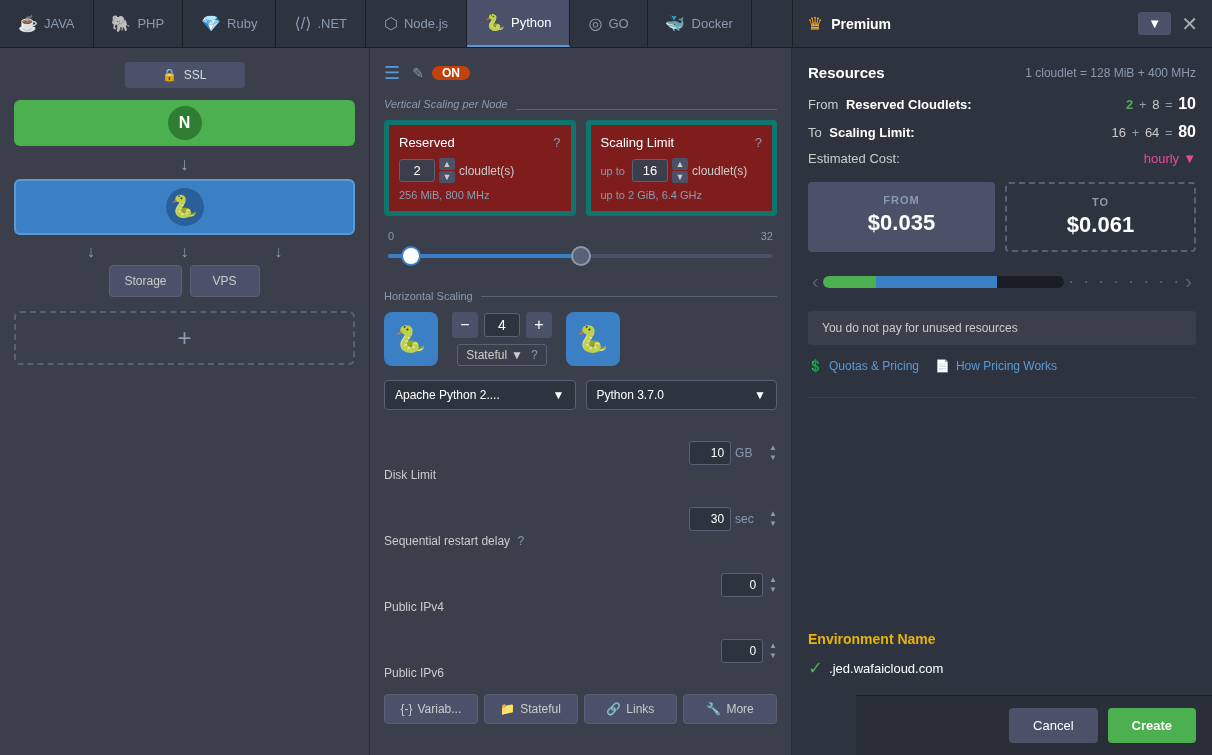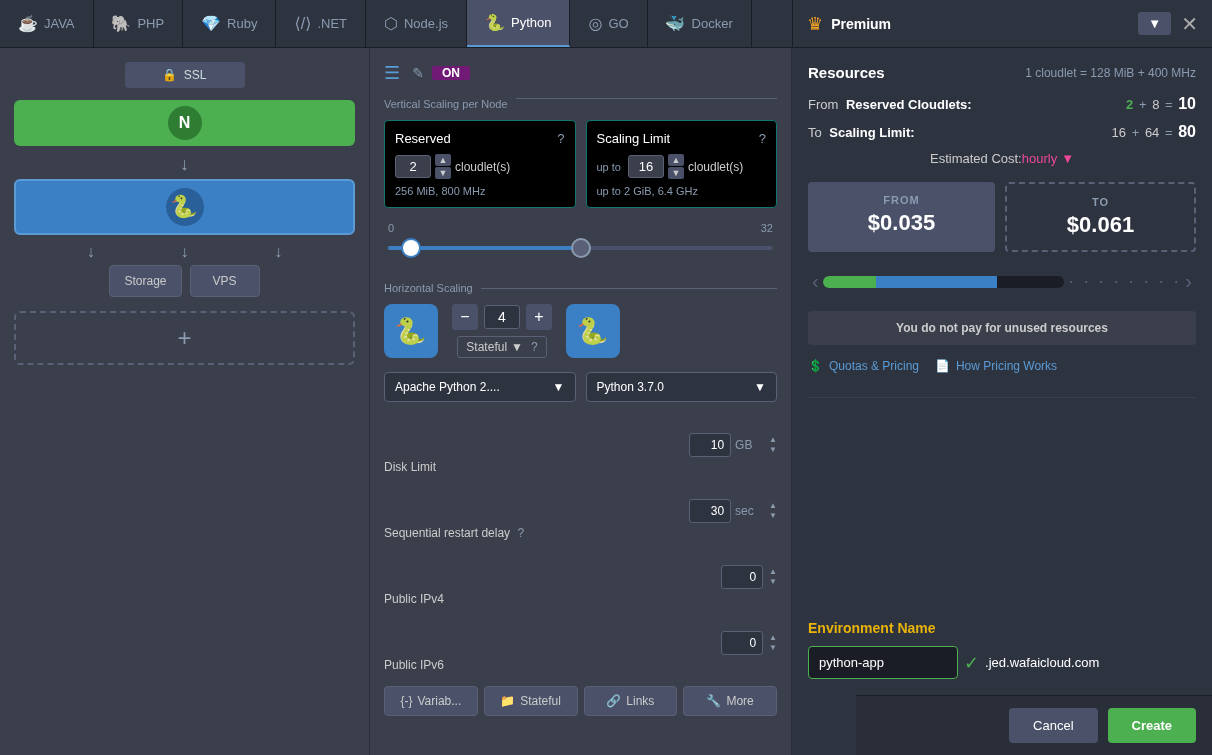--- a/index.html
+++ b/index.html
@@ -211,55 +211,56 @@
       gap: 8px;
     }
     .panel-title {
       font-size: 16px;
       color: #fff;
       font-weight: 600;
       flex: 1;
     }
     .panel-edit-icon { color: #8a9bb0; cursor: pointer; font-size: 14px; }
     .toggle-on {
-      background: #701a75;
+      background: #c2410c;
       color: #fff;
       padding: 0 10px;
-      border-radius: 2px;
+      border-radius: 8px;
       font-size: 12px;
       font-weight: bold;
       border: none;
       cursor: pointer;
     }
     .menu-icon { color: #5b9bd5; font-size: 18px; margin-right: 4px; }
 
     .section-label {
       font-size: 11px;
       color: #8a9bb0;
       margin-bottom: 10px;
       display: flex;
-      align-items: flex-start;
+      align-items: flex-end;
       gap: 8px;
+      font-style: italic;
     }
     .section-label::after {
       content: '';
       flex: 1;
       height: 1px;
       background: #5a6177;
     }
 
     .scaling-boxes {
       display: flex;
       gap: 10px;
       margin-bottom: 14px;
     }
     .scaling-box {
       flex: 1;
-      background: #000000;
-      border: 1px solid #0f766e;
+      background: #7f1d1d;
+      border: 5px solid #0f766e;
       border-radius: 4px;
       padding: 10px;
       font-size: 12px;
       color: #ccc;
       position: relative;
     }
     .scaling-box-title {
       font-size: 13px;
       color: #fff;
       margin-bottom: 8px;
@@ -479,21 +480,21 @@
       font-size: 13px;
       color: #ccc;
     }
     .resource-value .green { color: #4caf50; font-weight: bold; }
     .resource-value .plus { color: #8a9bb0; }
     .resource-value .equals { color: #8a9bb0; }
     .resource-value .num { color: #fff; font-weight: bold; font-size: 16px; }
 
     .estimated-row {
       display: flex;
-      justify-content: center;
+      justify-content: space-between;
       align-items: center;
       margin-bottom: 16px;
     }
     .estimated-label { font-size: 13px; color: #ccc; }
     .hourly-dropdown {
       background: none;
       border: none;
       color: #ec4899;
       font-size: 13px;
       cursor: pointer;
@@ -575,25 +576,24 @@
       color: #5a6177;
       font-size: 20px;
       cursor: pointer;
       padding: 4px;
     }
 
     .unused-notice {
       background: #3a3f4b;
       border-radius: 4px;
       padding: 10px 14px;
-      text-align: center;
+      text-align: left;
       color: #ccc;
       font-size: 12px;
       margin-bottom: 14px;
-      font-weight: bold;
     }
 
     .links-row {
       display: flex;
       gap: 16px;
       margin-bottom: 16px;
     }
     .link-item {
       display: flex;
       align-items: center;
@@ -1004,21 +1004,20 @@
         <span>📄</span>
         <span>How Pricing Works</span>
       </a>
     </div>
 
     <div class="divider"></div>
 
     <div class="env-section">
       <div class="env-label">Environment Name</div>
       <div class="env-input-row">
-        <input class="env-name-input" value="python-app" style="">
         <span class="env-check">✓</span>
         <span class="env-domain">.jed.wafaicloud.com</span>
       </div>
     </div>
 
     <div style="height: 60px;"></div>
     <div class="bottom-actions">
       <button class="cancel-btn">
         <span>Cancel</span>
       </button>

